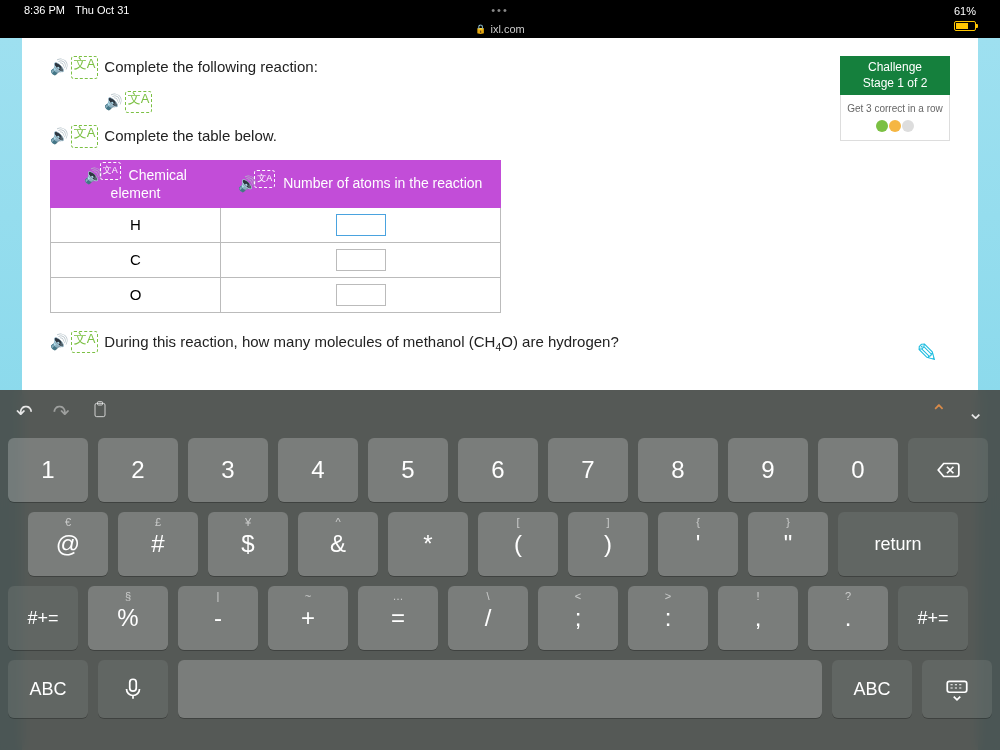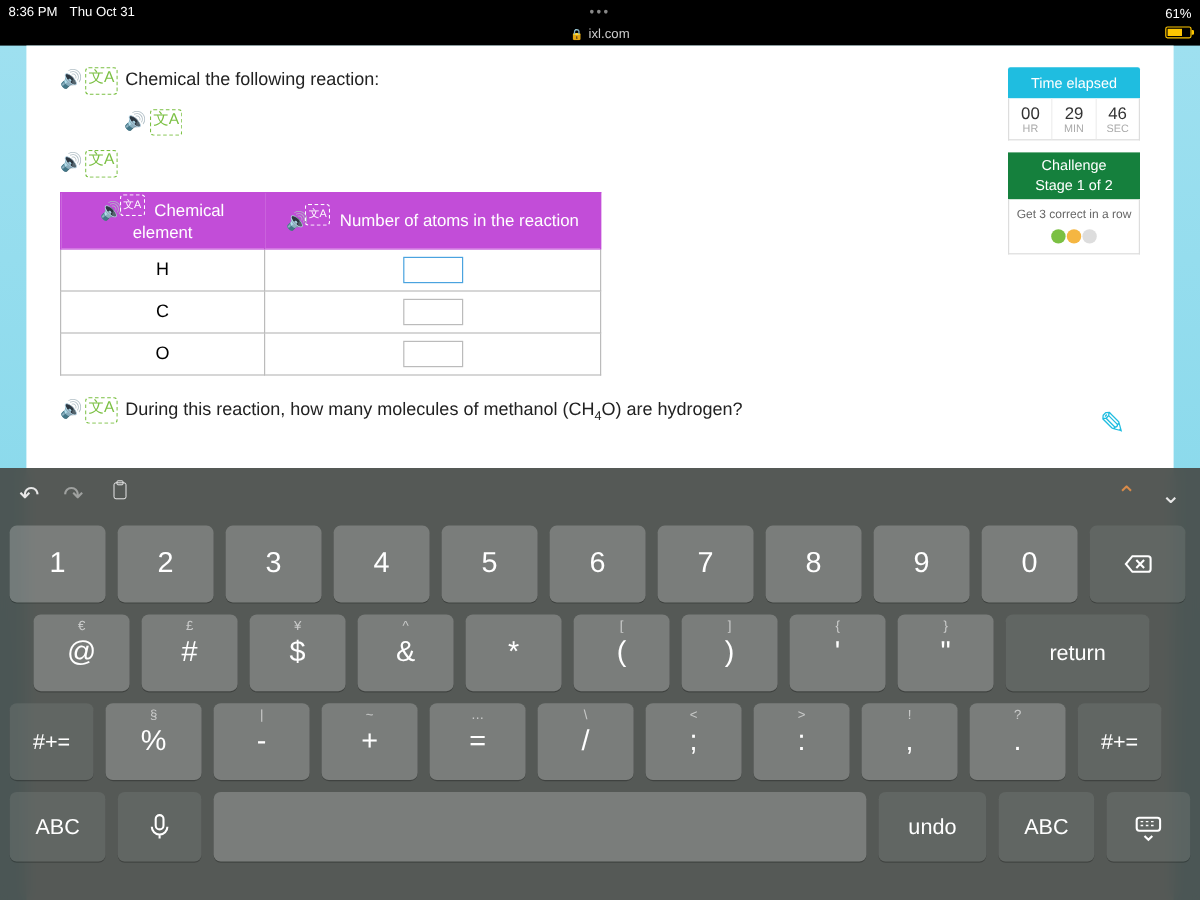--- a/index.html
+++ b/index.html
@@ -1,20 +1,20 @@
 <!DOCTYPE html>
 <html><head>
 <meta charset="utf-8">
 <style>
   * { box-sizing: border-box; margin: 0; padding: 0; font-family: -apple-system, BlinkMacSystemFont, "Segoe UI", Arial, sans-serif; }
   html,body { width:1000px; height:750px; overflow:hidden; }
   body { background:#000; }
 
   
-  .statusbar { height:20px; background:#000; color:#fff; display:flex; align-items:center; font-size:11px; padding:0 7px; justify-content:space-between; }
+  .statusbar { height:20px; background:#000; color:#fff; display:flex; align-items:center; font-size:11px; padding:0 24px; justify-content:space-between; }
   .statusbar .left { display:flex; gap:10px; }
   .statusbar .center { position:absolute; left:50%; transform:translateX(-50%); letter-spacing:2px; color:#888; }
   .statusbar .right { display:flex; align-items:center; gap:4px;flex-direction:column; }
   .battery { width:22px; height:10px; border:1px solid #fec601; border-radius:2px; position:relative; }
   .battery:after { content:""; position:absolute; right:-3px; top:2px; width:2px; height:4px; background:#fec601; border-radius:0 1px 1px 0;}
   .battery .fill { position:absolute; left:1px; top:1px; bottom:1px; width:60%; background:#fec601; }
 
   
   .urlbar { height:18px; background:#000; color:#ccc; font-size:11px; display:flex; align-items:center; justify-content:center; gap:4px; }
   .lock { font-size:9px; color:#888; }
@@ -107,35 +107,36 @@
 <div class="viewport">
   <div class="page">
     <div class="content">
       <div class="main">
 
         <div class="qline">
           <span class="iconcluster">
               <span class="speaker">🔊</span>
               <span class="translate">文A</span>
             </span>
-          <span>Chemical the following reaction:</span>
+          <span>Complete the following reaction:</span>
         </div>
 
         <div class="qline indent">
           <span class="iconcluster">
               <span class="speaker">🔊</span>
               <span class="translate">文A</span>
             </span>
         </div>
 
         <div class="qline">
           <span class="iconcluster">
               <span class="speaker">🔊</span>
               <span class="translate">文A</span>
             </span>
+          <span>Complete the table below.</span>
         </div>
 
         <table class="react">
           <tbody>
               <tr>
             <th><span class="iconcluster">
                     <span class="speaker">🔊</span>
                     <span class="translate">文A</span>
                   </span> <span>Chemical element</span></th>
             <th><span class="iconcluster">
@@ -164,37 +165,20 @@
               <span class="translate">文A</span>
             </span>
           <span>
             <span>During this reaction, how many molecules of methanol (CH</span><span class="sub">4</span><span>O) are hydrogen?</span>
           </span>
         </div>
       </div>
 
       <div class="side">
         <div>
-          <div class="timer-head"><span>Time elapsed</span></div>
-          <div class="timer-body">
-            <div class="cell">
-                <div class="num">00</div>
-                <div class="lbl">HR</div>
-              </div>
-            <div class="cell">
-                <div class="num">29</div>
-                <div class="lbl">MIN</div>
-              </div>
-            <div class="cell">
-                <div class="num">46</div>
-                <div class="lbl">SEC</div>
-              </div>
-          </div>
-        </div>
-        <div>
           <div class="challenge-head">
               <div>Challenge</div>
               <div>Stage 1 of 2</div>
             </div>
           <div class="challenge-body">
             <div>Get 3 correct in a row</div>
             <div class="dots">
               <span class="dot g"></span>
                 <span class="dot o"></span>
                 <span class="dot"></span>
@@ -326,21 +310,20 @@
 
       <div class="kb-row row4">
         <div class="key fn" style="width:80px">ABC</div>
         <div class="key fn" style="width:70px">
             <svg viewBox="0 0 24 24">
               <rect x="9" y="3" width="6" height="11" rx="3"></rect>
               <path d="M6 12 A6 6 0 0 0 18 12 M12 18 L12 21"></path>
             </svg>
           </div>
         <div class="key space"></div>
-        <div class="key fn" style="width:90px">undo</div>
         <div class="key fn" style="width:80px">ABC</div>
         <div class="key fn" style="width:70px">
             <svg viewBox="0 0 24 24">
               <rect x="3" y="5" width="18" height="10" rx="2"></rect>
               <path d="M9 19 L12 22 L15 19"></path>
               <path d="M6 8h2M10 8h2M14 8h2M6 11h2M10 11h2M14 11h2" stroke-width="1"></path>
             </svg>
           </div>
       </div>
     </div>

